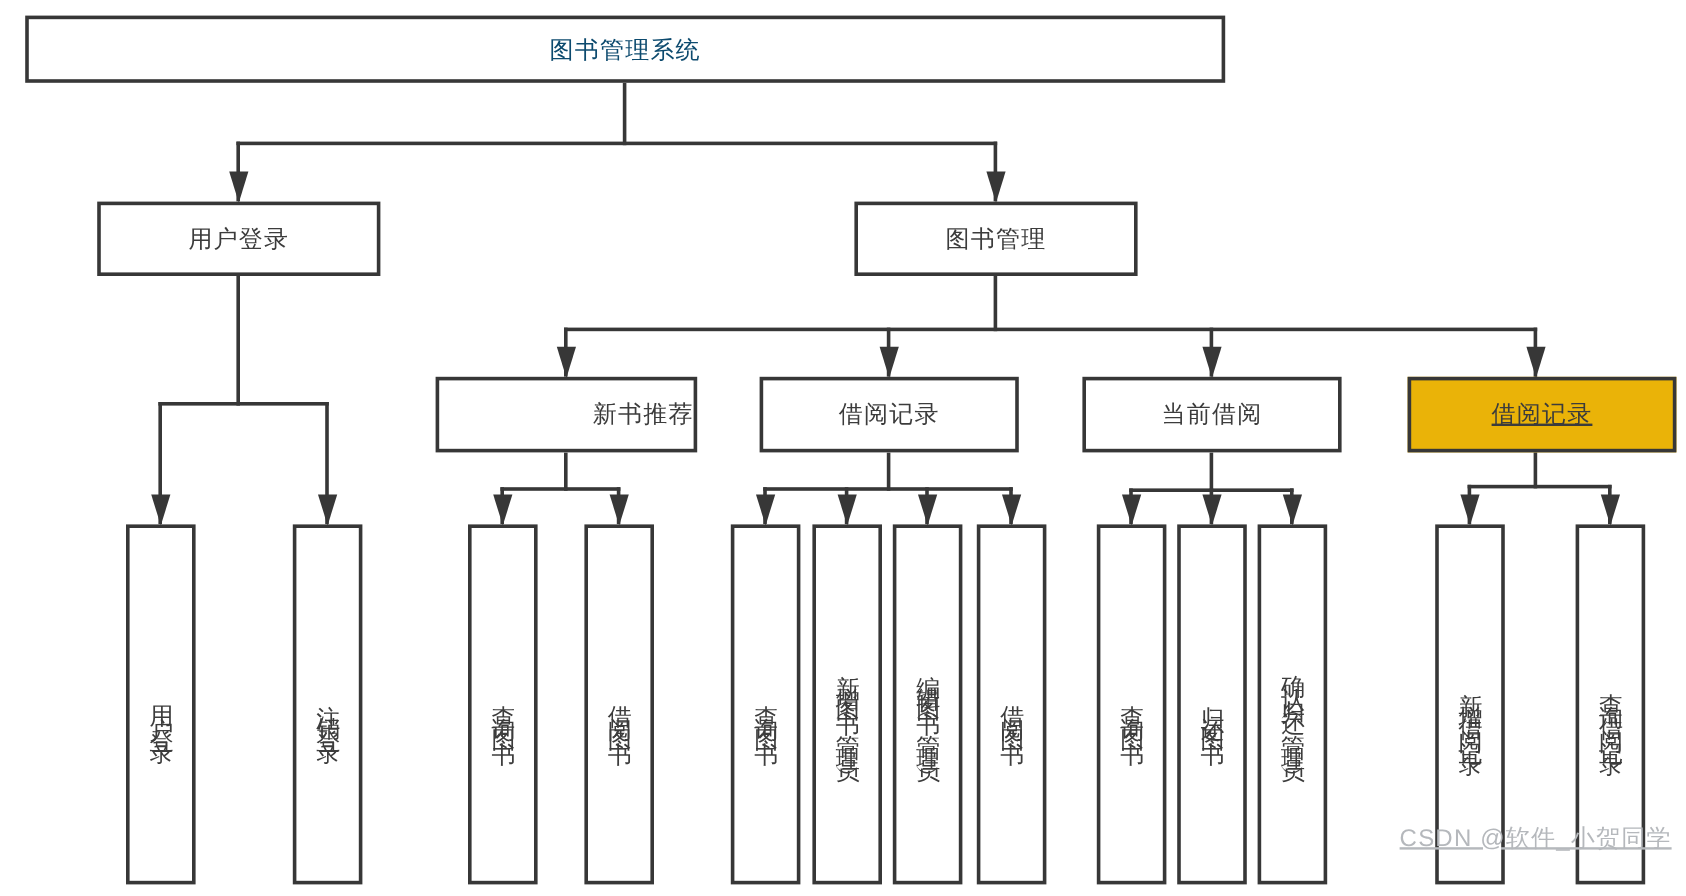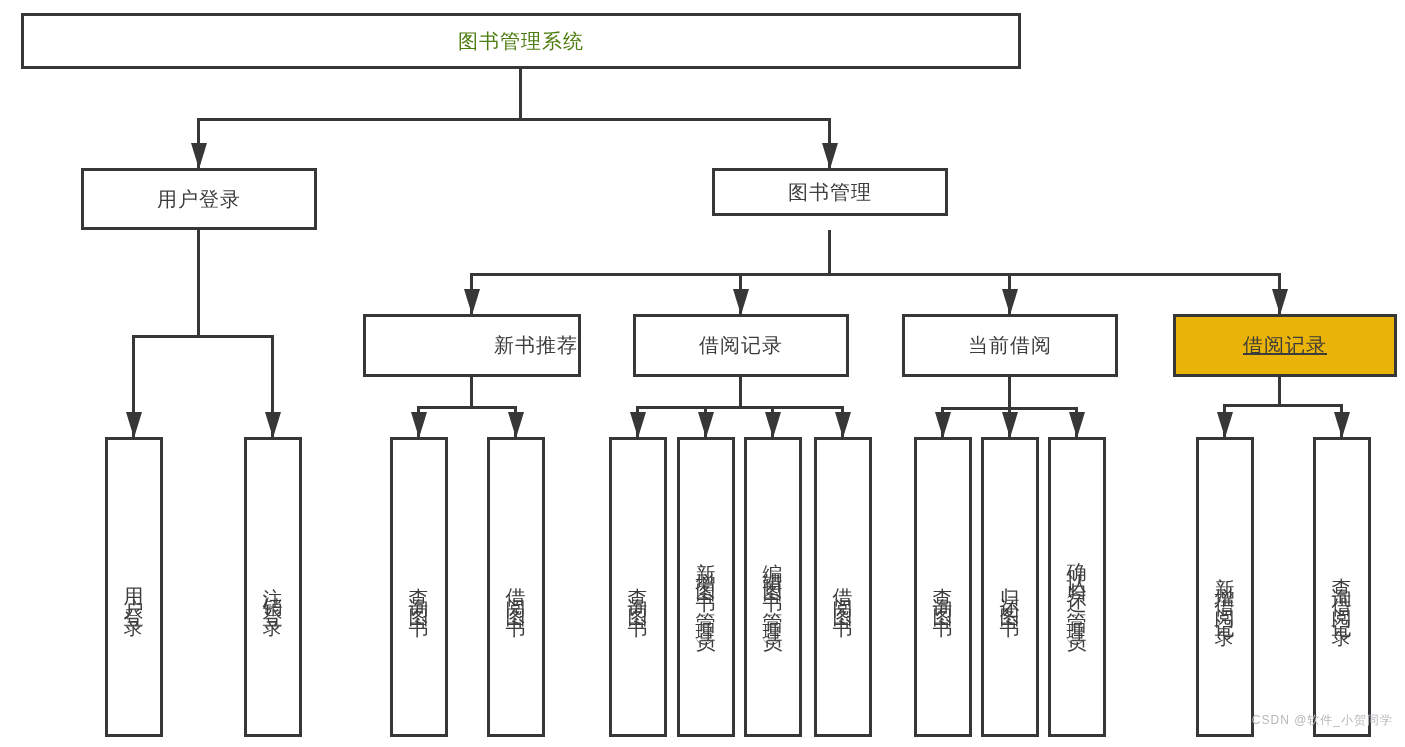--- a/index.html
+++ b/index.html
@@ -37,26 +37,27 @@
   .arrowhead{
     position:absolute;
     width:0;height:0;
     border-left:8px solid transparent;
     border-right:8px solid transparent;
     border-top:26px solid #373737;
     z-index:3;
   }
   .watermark{
     position:absolute;
-    top:712px;right:12px;
-    font-size:12px;
+    top:685px;right:12px;
+    font-size:20px;
     color:#b5b8bc;
     letter-spacing:1px;
     z-index:6;
     white-space:nowrap;
+    text-decoration:underline;
   }
 </style>
 </head>
 <body>
 
 <div class="canvas">
   <div class="layer" id="connector-layer">
       <div class="line" style="left: 519px; top: 69px; width: 3px; height: 52px; background: rgb(55, 55, 55);"></div>
       <div class="line" style="left: 197px; top: 118px; width: 634px; height: 3px; background: rgb(55, 55, 55);"></div>
       <div class="line" style="left: 197px; top: 118px; width: 3px; height: 50px; background: rgb(55, 55, 55);"></div>
@@ -104,27 +105,27 @@
       <div class="line" style="left: 1075px; top: 407px; width: 3px; height: 30px; background: rgb(55, 55, 55);"></div>
       <div class="arrowhead" style="left: 1069px; top: 412px; border-top-color: rgb(55, 55, 55);"></div>
       <div class="line" style="left: 1278px; top: 377px; width: 3px; height: 30px; background: rgb(55, 55, 55);"></div>
       <div class="line" style="left: 1223px; top: 404px; width: 120px; height: 3px; background: rgb(55, 55, 55);"></div>
       <div class="line" style="left: 1223px; top: 404px; width: 3px; height: 33px; background: rgb(55, 55, 55);"></div>
       <div class="arrowhead" style="left: 1217px; top: 412px; border-top-color: rgb(55, 55, 55);"></div>
       <div class="line" style="left: 1340px; top: 404px; width: 3px; height: 33px; background: rgb(55, 55, 55);"></div>
       <div class="arrowhead" style="left: 1334px; top: 412px; border-top-color: rgb(55, 55, 55);"></div>
     </div>
   <div class="layer" id="node-layer">
-      <div class="node" style="left: 21px; top: 13px; width: 1000px; height: 56px; border-color: rgb(55, 55, 55); color: #4d7c0f; background: rgb(255, 255, 255);">
+      <div class="node" style="left: 21px; top: 13px; width: 1000px; height: 56px; border-color: rgb(55, 55, 55); color: #0c4a6e; background: rgb(255, 255, 255);">
         <span class="label">图书管理系统</span>
       </div>
       <div class="node" style="left: 81px; top: 168px; width: 236px; height: 62px; border-color: rgb(55, 55, 55); color: rgb(60, 60, 60); background: rgb(255, 255, 255);">
         <span class="label">用户登录</span>
       </div>
-      <div class="node" style="left: 712px; top: 168px; width: 236px; height: 48px; border-color: rgb(55, 55, 55); color: rgb(60, 60, 60); background: rgb(255, 255, 255);">
+      <div class="node" style="left: 712px; top: 168px; width: 236px; height: 62px; border-color: rgb(55, 55, 55); color: rgb(60, 60, 60); background: rgb(255, 255, 255);">
         <span class="label">图书管理</span>
       </div>
       <div class="node node--v" style="left: 105px; top: 437px; width: 58px; height: 300px; border-color: rgb(55, 55, 55); color: rgb(60, 60, 60); background: rgb(255, 255, 255);">
         <span class="label">用户登录</span>
       </div>
       <div class="node node--v" style="left: 244px; top: 437px; width: 58px; height: 300px; border-color: rgb(55, 55, 55); color: rgb(60, 60, 60); background: rgb(255, 255, 255);">
         <span class="label">注销登录</span>
       </div>
       <div class="node" style="left: 363px; top: 314px; width: 218px; height: 63px; border-color: rgb(55, 55, 55); color: rgb(60, 60, 60); background: rgb(255, 255, 255); justify-content: flex-end;">
         <span class="label">新书推荐</span>

